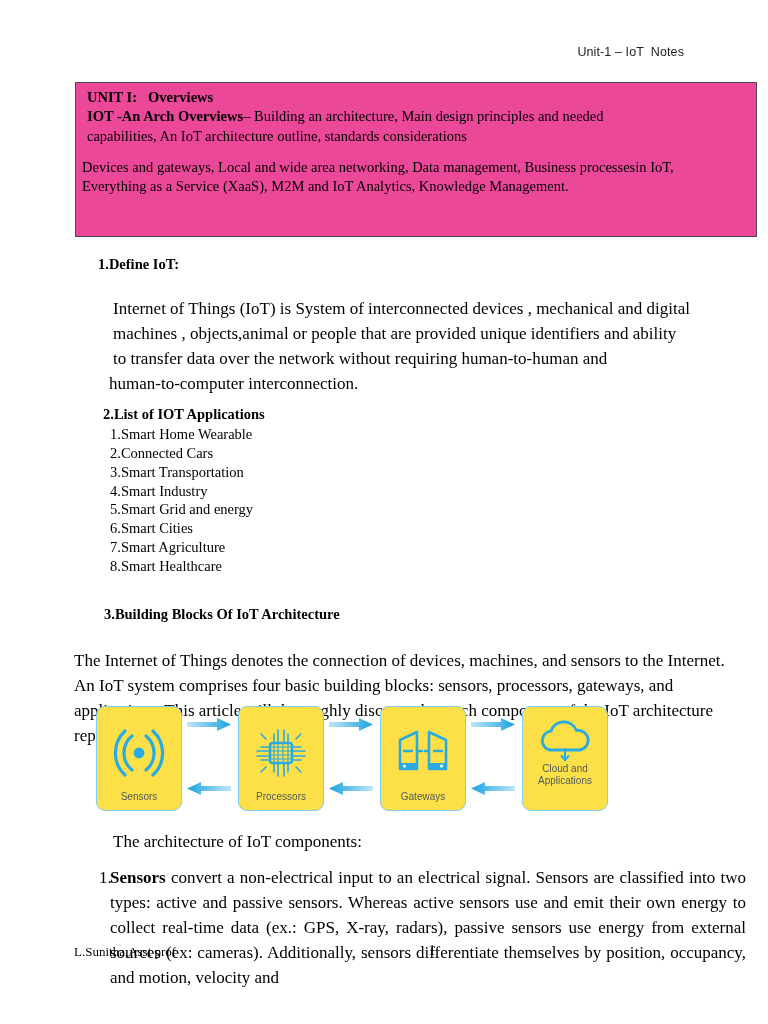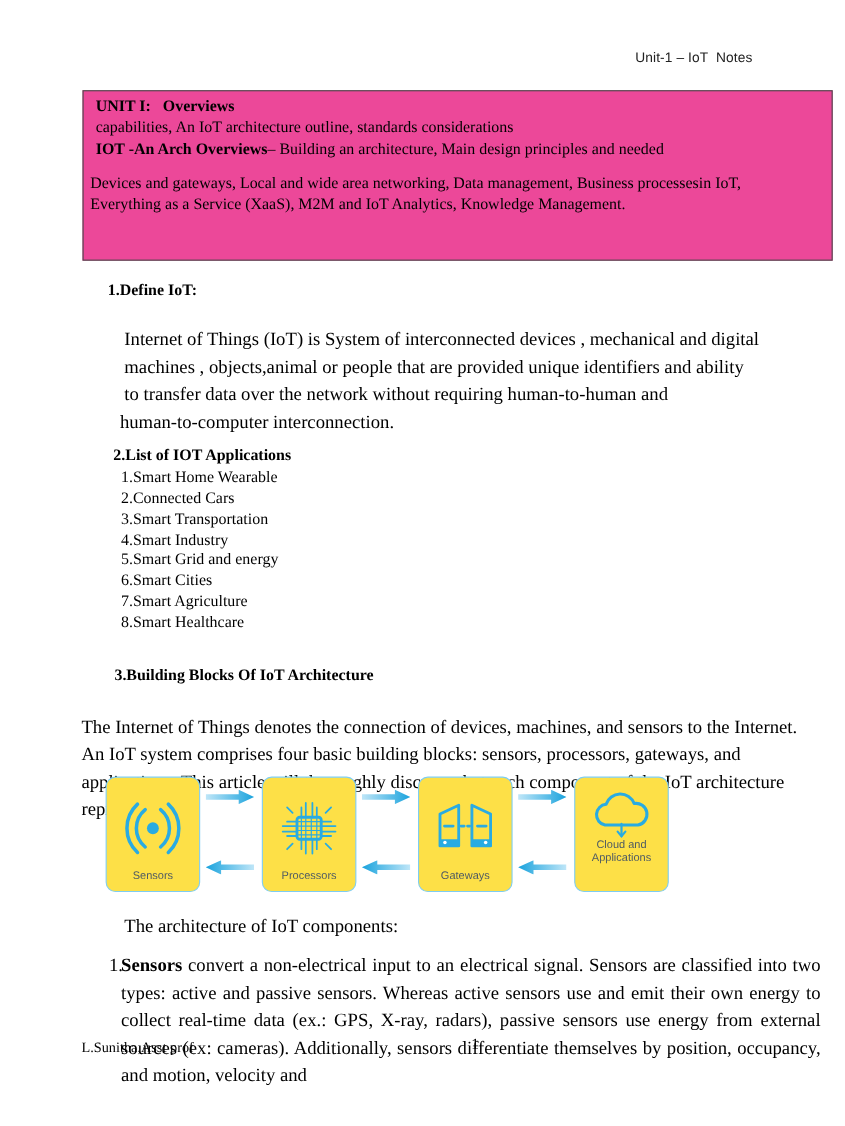--- a/index.html
+++ b/index.html
@@ -177,22 +177,22 @@
 </head>
 <body>
 
 <div class="page">
 
   <div class="doc-header">Unit-1 – IoT  Notes</div>
 
   <div class="unit-box">
     <div class="unit-box-inner">
       <div class="unit-line indent bold">UNIT I:   Overviews</div>
+      <div class="unit-line indent"><span class="bold">IOT -An Arch Overviews</span><span>– Building an architecture, Main design principles and needed</span></div>
       <div class="unit-line indent">capabilities, An IoT architecture outline, standards considerations</div>
-      <div class="unit-line indent"><span class="bold">IOT -An Arch Overviews</span><span>– Building an architecture, Main design principles and needed</span></div>
       <div class="gap-line"></div>
       <div class="unit-line">Devices and gateways, Local and wide area networking, Data management, Business processesin IoT,</div>
       <div class="unit-line">Everything as a Service (XaaS), M2M and IoT Analytics, Knowledge Management.</div>
     </div>
   </div>
 
   <div class="h-sub" style="left:98px; top:256px;">1.Define IoT:</div>
   <div class="para def-block">
     <div>Internet of Things (IoT) is System of interconnected devices , mechanical and digital</div>
     <div>machines , objects,animal or people that are provided unique identifiers and ability</div>

